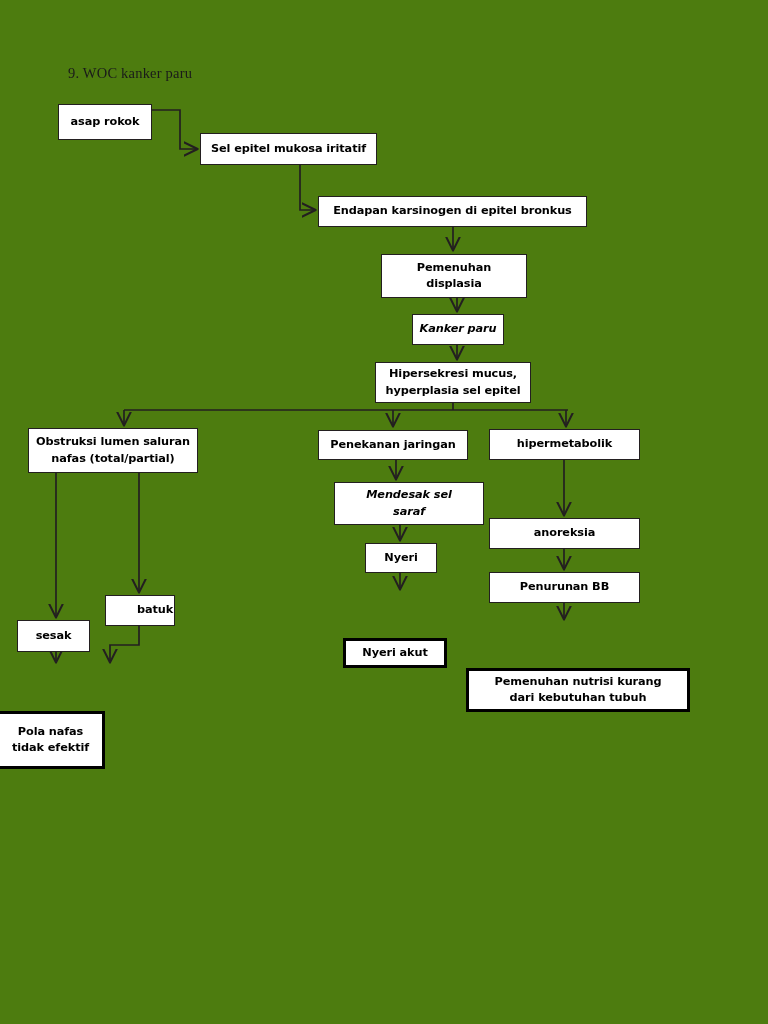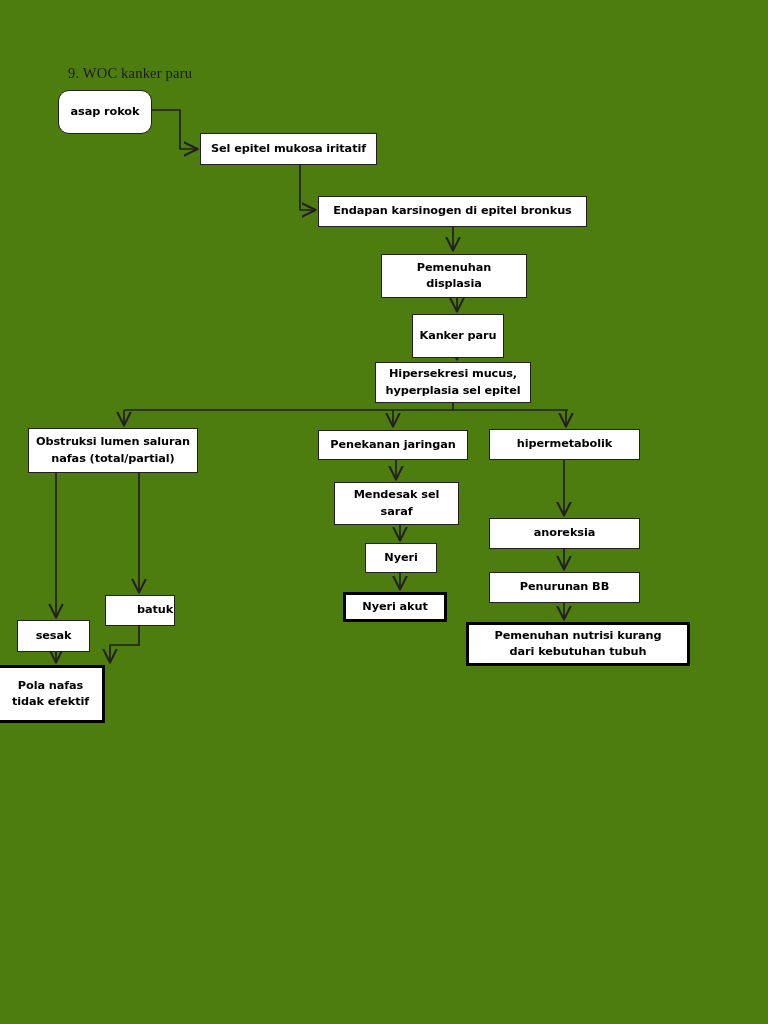--- a/index.html
+++ b/index.html
@@ -47,20 +47,21 @@
     font-size: 11.3px;
     font-weight: 700;
     color: #000000;
     line-height: 1.42;
     letter-spacing: -0.1px;
     z-index: 2;
   }
   .node.bold-box {
     border-width: 3px;
     border-color: #000000;
+    margin-top: 46px;
   }
   .node .ln { display: block; white-space: nowrap; }
 </style>
 </head>
 <body>
 
 <div id="page">
 
   <div class="doc-title">9. WOC kanker paru</div>
 
@@ -104,38 +105,38 @@
       <path d="M400,572 L400,589" marker-end="url(#ah)"></path>
 
       <path d="M564,459 L564,515" marker-end="url(#ah)"></path>
 
       <path d="M564,548 L564,569" marker-end="url(#ah)"></path>
 
       <path d="M564,602 L564,619" marker-end="url(#ah)"></path>
     </g>
   </svg>
 
-  <div class="node" style="left:58px; top:90px; width:94px; height:44px;border-radius:11px;">
+  <div class="node" style="left:58px; top:104px; width:94px; height:36px;">
     <span class="ln">asap rokok</span>
   </div>
 
   <div class="node" style="left:200px; top:133px; width:177px; height:32px;">
     <span class="ln">Sel epitel mukosa iritatif</span>
   </div>
 
   <div class="node" style="left:318px; top:196px; width:269px; height:31px;">
     <span class="ln">Endapan karsinogen di epitel bronkus</span>
   </div>
 
   <div class="node" style="left:381px; top:254px; width:146px; height:44px;">
     <span class="ln">Pemenuhan</span>
     <span class="ln">displasia</span>
   </div>
 
-  <div class="node" style="left:412px; top:314px; width:92px; height:44px;">
+  <div class="node" style="left:412px; top:314px; width:92px; height:31px;font-style:italic;">
     <span class="ln">Kanker paru</span>
   </div>
 
   <div class="node" style="left:375px; top:362px; width:156px; height:41px;text-align:right;">
     <span class="ln">Hipersekresi mucus,</span>
     <span class="ln">hyperplasia sel epitel</span>
   </div>
 
   <div class="node" style="left:28px; top:428px; width:170px; height:45px;">
     <span class="ln">Obstruksi lumen saluran</span>
@@ -143,21 +144,21 @@
   </div>
 
   <div class="node" style="left:318px; top:430px; width:150px; height:30px;">
     <span class="ln">Penekanan jaringan</span>
   </div>
 
   <div class="node" style="left:489px; top:429px; width:151px; height:31px;">
     <span class="ln">hipermetabolik</span>
   </div>
 
-  <div class="node" style="left:334px; top:482px; width:125px; height:43px;">
+  <div class="node" style="left:334px; top:482px; width:150px; height:43px;font-style:italic;">
     <span class="ln">Mendesak sel</span>
     <span class="ln">saraf</span>
   </div>
 
   <div class="node" style="left:489px; top:518px; width:151px; height:31px;">
     <span class="ln">anoreksia</span>
   </div>
 
   <div class="node" style="left:365px; top:543px; width:72px; height:30px;">
     <span class="ln">Nyeri</span>

